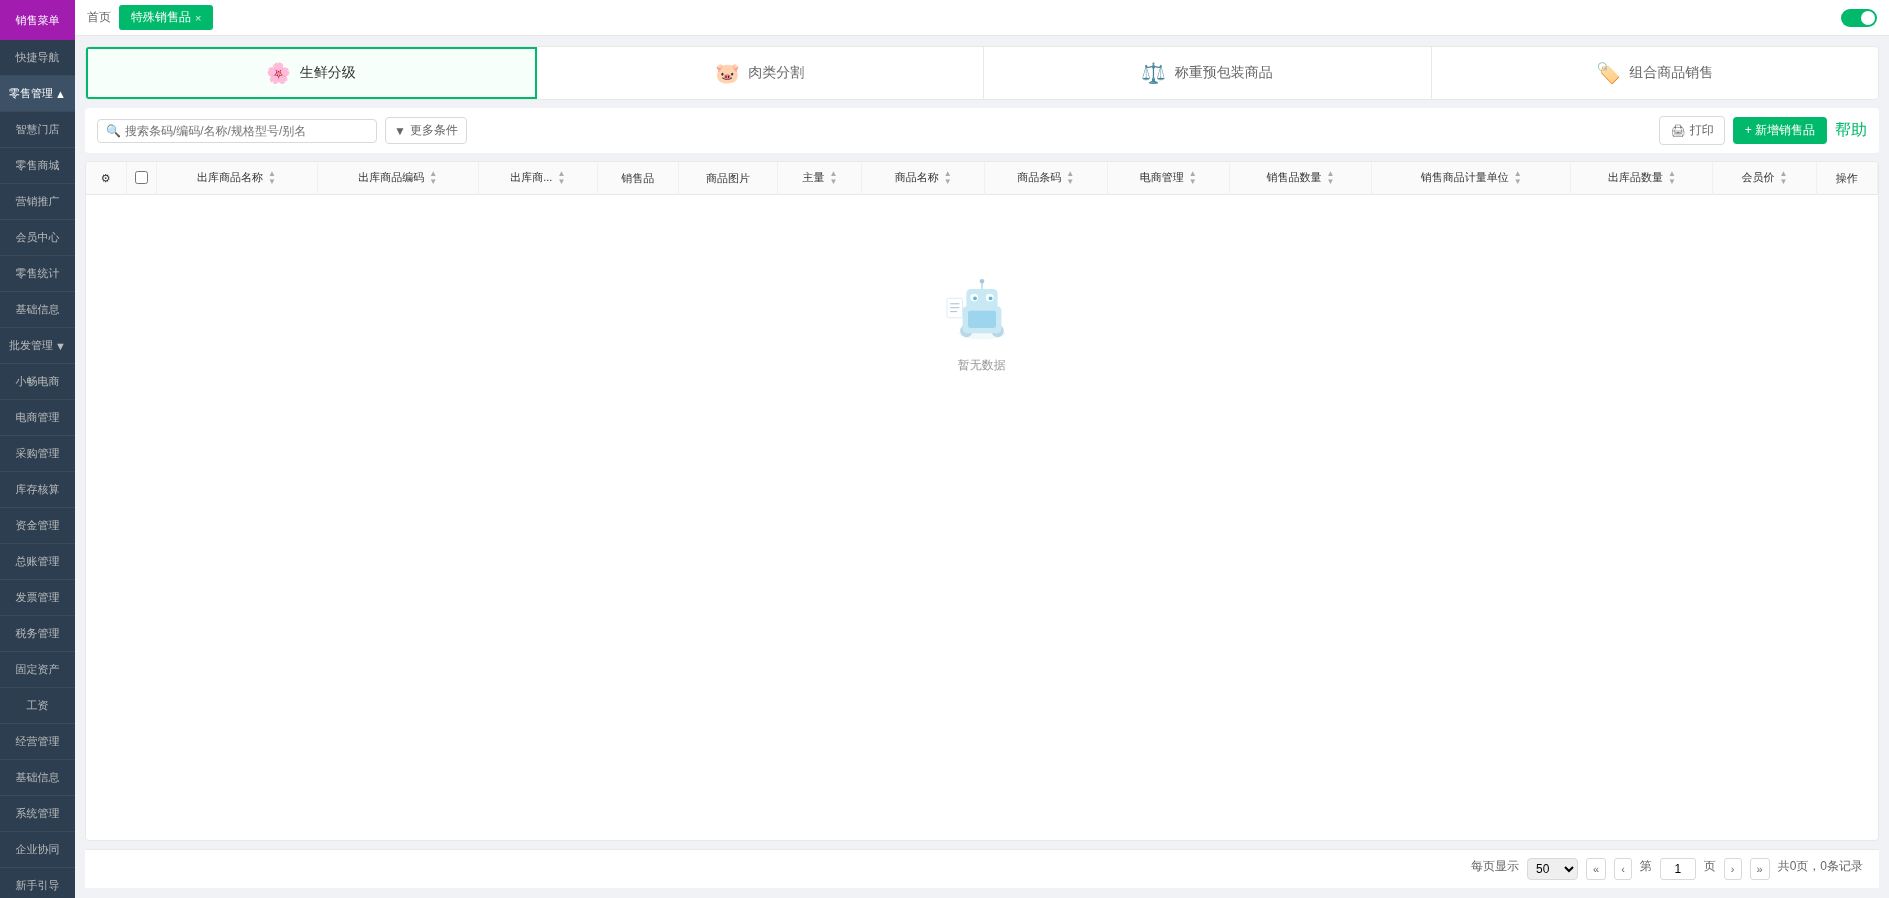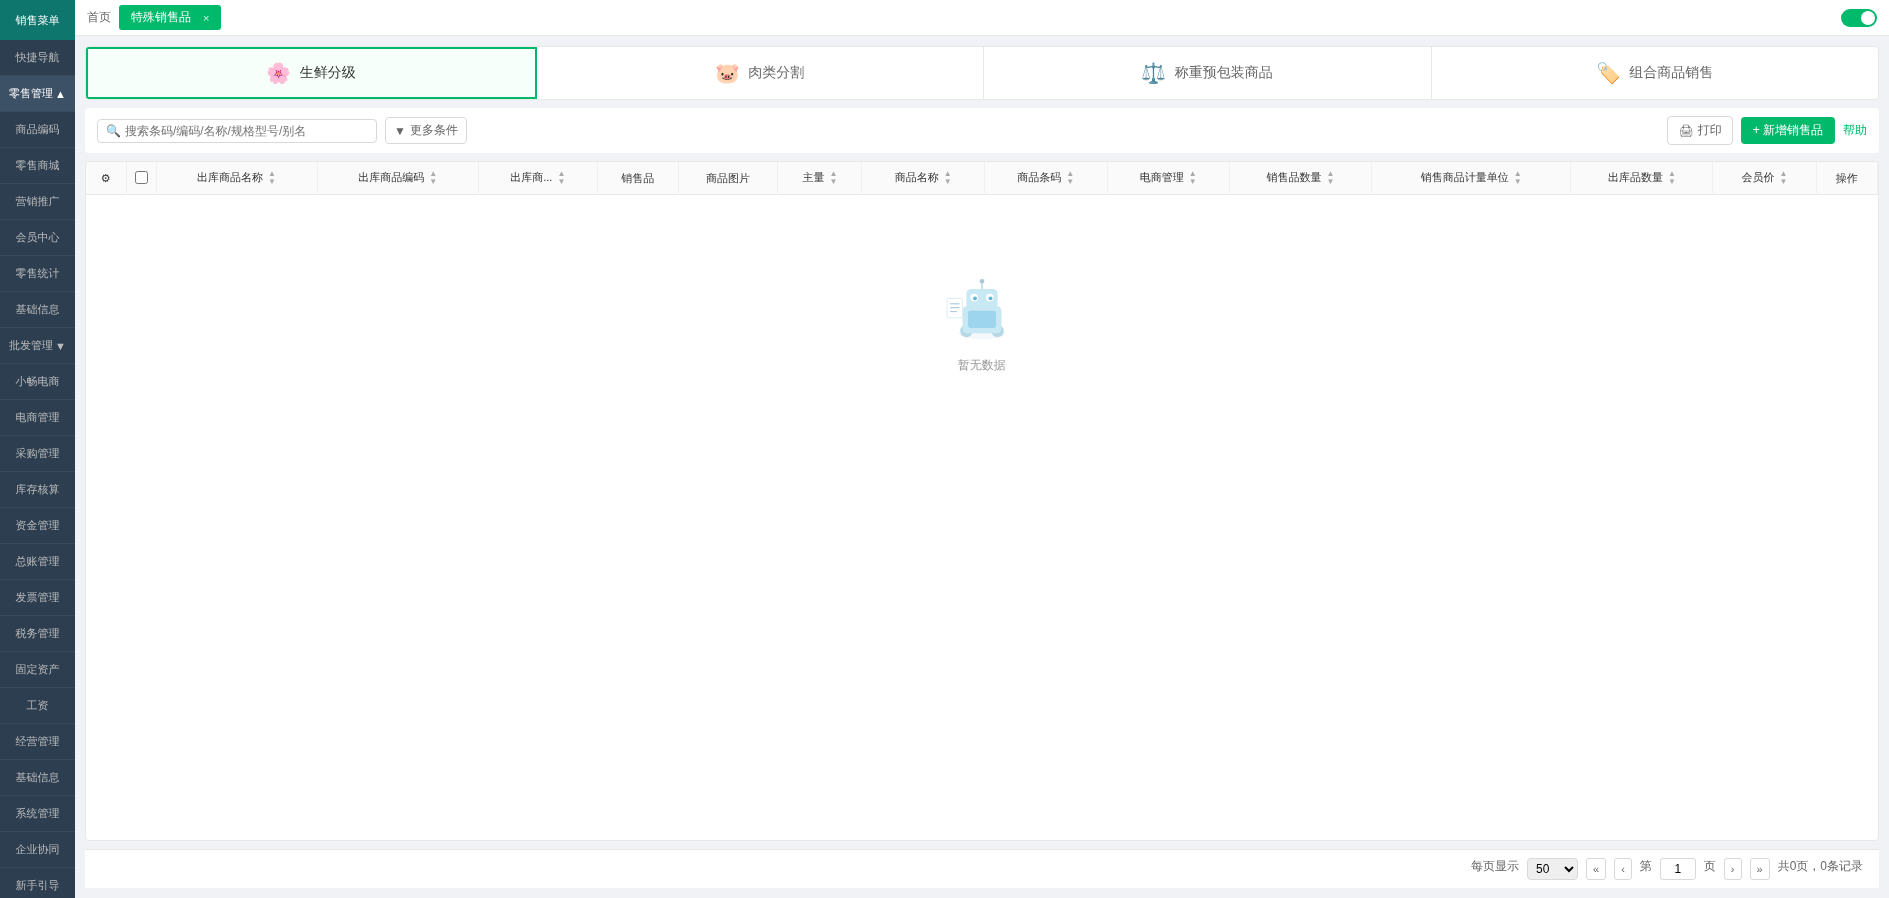--- a/index.html
+++ b/index.html
@@ -9,21 +9,21 @@
     .sidebar {
       width: 75px;
       background: #2c3e50;
       color: #ccc;
       display: flex;
       flex-direction: column;
       height: 100%;
       flex-shrink: 0;
     }
     .sidebar-logo {
-      background: #0f766e;
+      background: #a21caf;
       padding: 20px 4px;
       text-align: right;
       color: #fff;
       font-size: 11px;
       height: 36px;
       display: flex;
       align-items: center;
       justify-content: center;
     }
     .sidebar-item {
@@ -71,21 +71,21 @@
       font-size: 12px;
     }
     .topbar-tab {
       background: #00b96b;
       color: #fff;
       padding: 4px 12px;
       border-radius: 3px;
       font-size: 12px;
       display: flex;
       align-items: center;
-      gap: 12px;
+      gap: 4px;
     }
     .topbar-tab .close-x {
       cursor: pointer;
       font-size: 11px;
       opacity: 0.8;
     }
     .topbar-right {
       margin-left: auto;
       display: flex;
       align-items: center;
@@ -213,21 +213,21 @@
       border-radius: 4px;
       cursor: pointer;
       font-size: 12px;
       display: flex;
       align-items: center;
       gap: 4px;
     }
     .help-btn {
       color: #00b96b;
       cursor: pointer;
-      font-size: 12px;
+      font-size: 16px;
     }
 
     
     .table-container {
       flex: 1;
       background: #fff;
       border-radius: 4px;
       overflow: auto;
       border: 1px solid #e8e8e8;
     }
@@ -323,21 +323,21 @@
 <body>
 
 <div class="sidebar">
   <div class="sidebar-logo">销售菜单</div>
 
   <div class="sidebar-item">快捷导航</div>
   <div class="sidebar-item active has-arrow">
     <span>零售管理</span>
     <span>▲</span>
   </div>
-  <div class="sidebar-item">商品编码</div>
+  <div class="sidebar-item">智慧门店</div>
   <div class="sidebar-item">零售商城</div>
   <div class="sidebar-item">营销推广</div>
   <div class="sidebar-item">会员中心</div>
   <div class="sidebar-item">零售统计</div>
   <div class="sidebar-item">基础信息</div>
   <div class="sidebar-item has-arrow">
     <span>批发管理</span>
     <span>▼</span>
   </div>
   <div class="sidebar-item">小畅电商</div>

